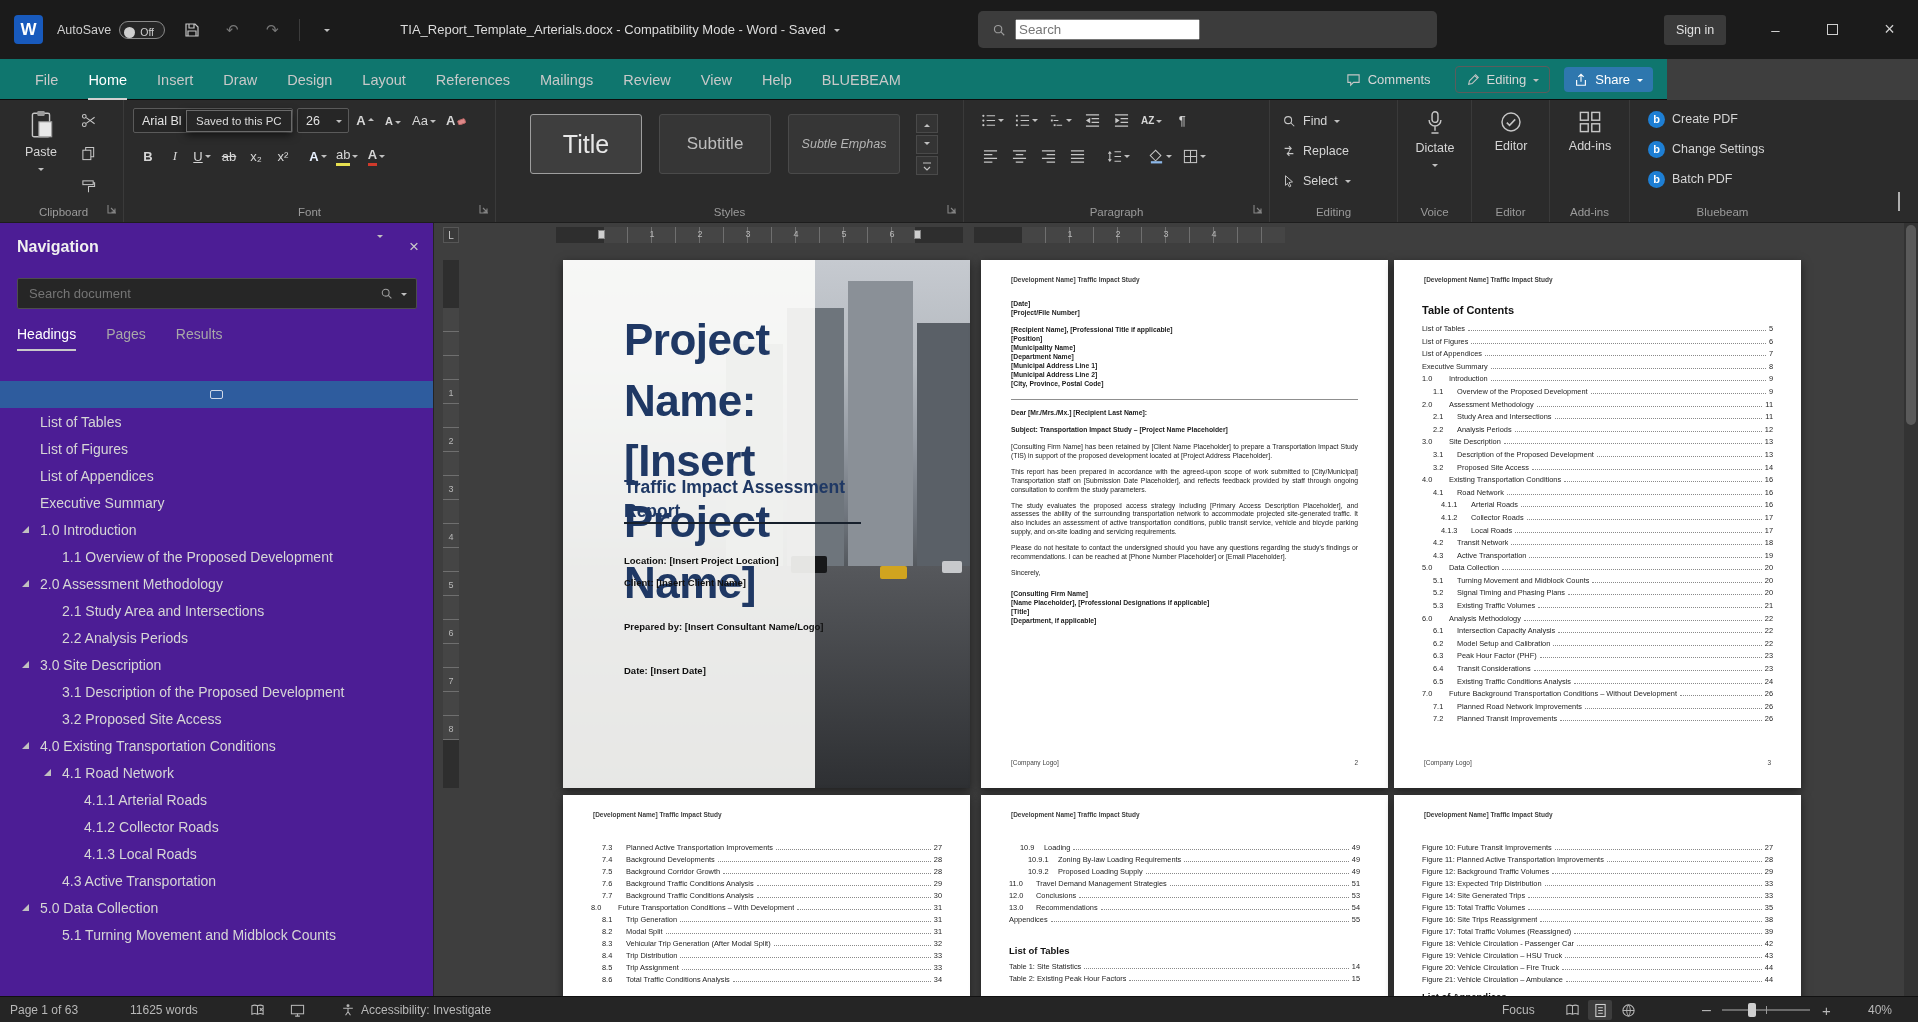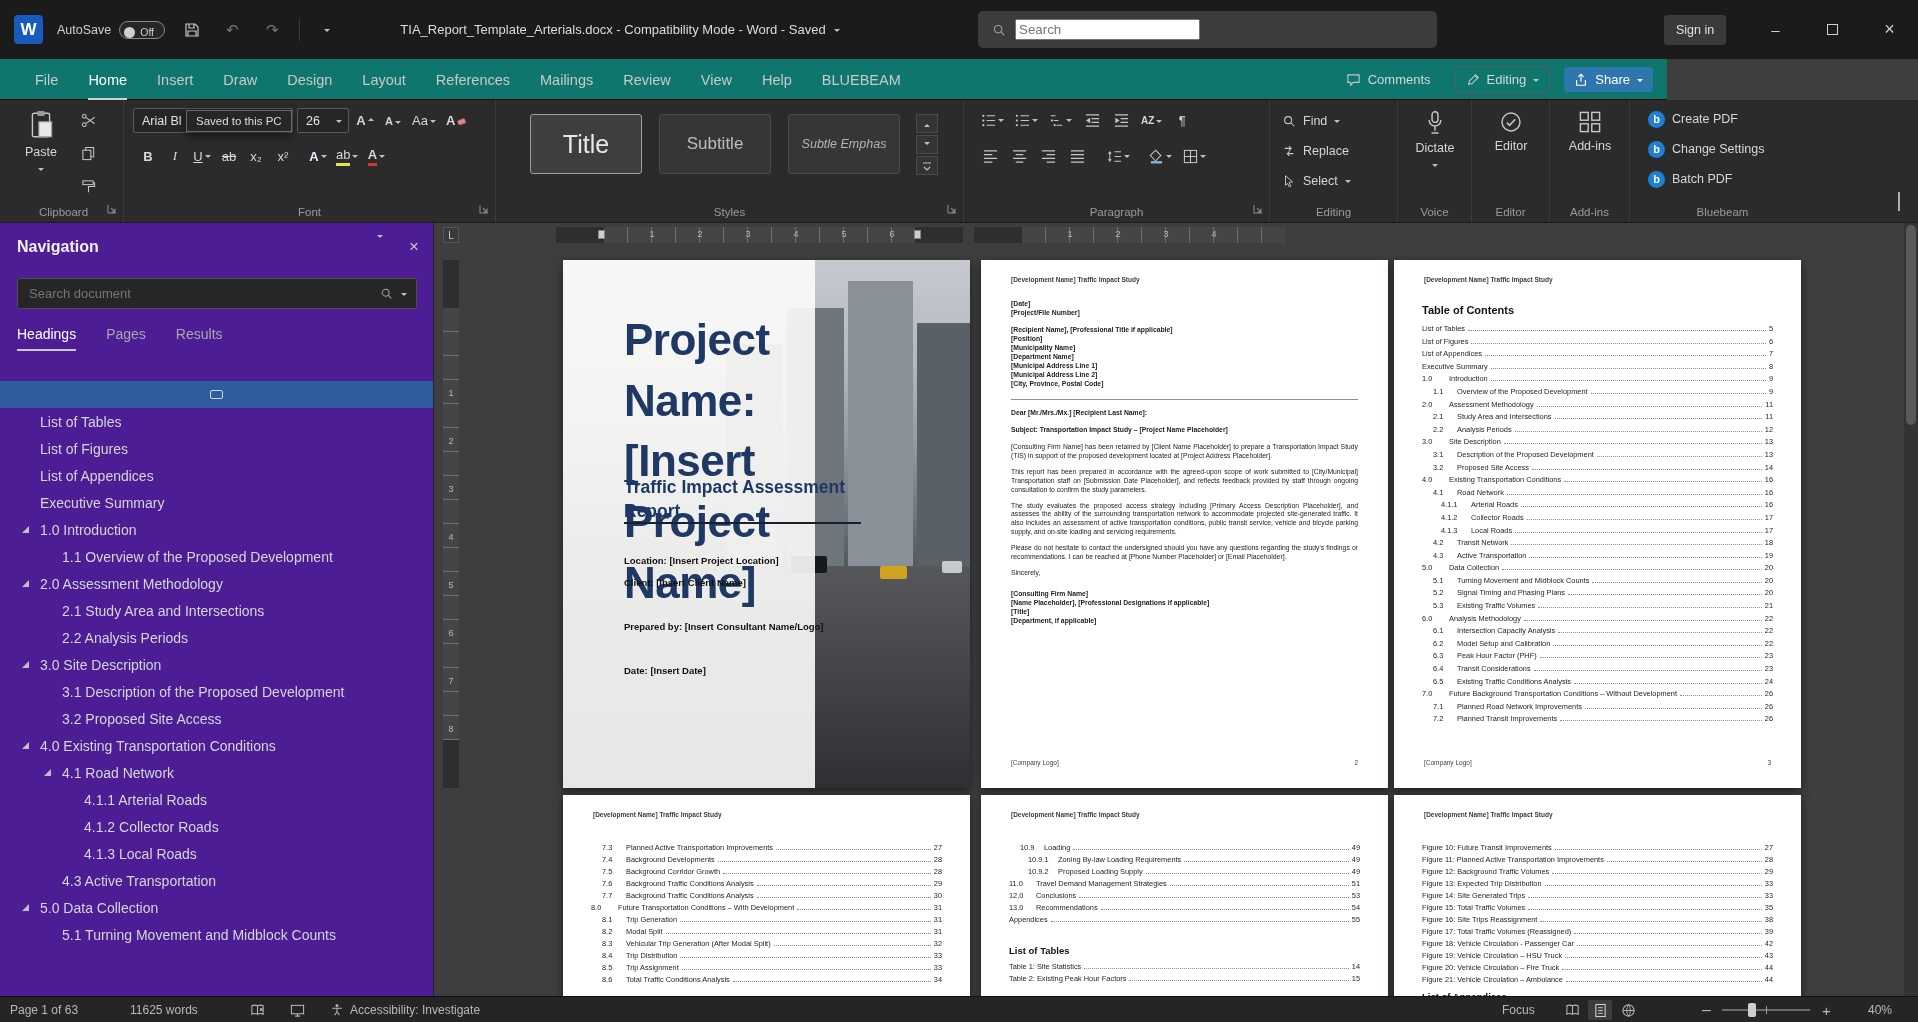--- a/index.html
+++ b/index.html
@@ -1216,21 +1216,21 @@
           <path d="M8 3C6 2 4 2 2 3v9c2-1 4-1 6 0 2-1 4-1 6 0V3c-2-1-4-1-6 0z M8 3v9" stroke="#b8b8b8" stroke-width="1.1" fill="none"></path>
           <path d="M10.5 5.5l3 3 M13.5 5.5l-3 3" stroke="#b8b8b8" stroke-width="1.1"></path>
         </svg>
     </span>
     <span class="sb-item" style="left:290px">
       <svg width="15" height="15" viewBox="0 0 16 16">
           <rect x="1.5" y="2.5" width="13" height="9" stroke="#b8b8b8" stroke-width="1.1" fill="none"></rect>
           <path d="M5.5 14h5 M8 11.5V14" stroke="#b8b8b8" stroke-width="1.1"></path>
         </svg>
     </span>
-    <span class="sb-item" style="left:330px">
+    <span class="sb-item" style="left:341px">
       <svg width="14" height="14" viewBox="0 0 16 16">
           <circle cx="8" cy="3" r="1.7" fill="#b8b8b8"></circle>
           <path d="M2.5 6h11 M8 6v4 M8 10l-2.8 4 M8 10l2.8 4" stroke="#b8b8b8" stroke-width="1.2" fill="none"></path>
         </svg>
       <span>Accessibility: Investigate</span>
     </span>
 
     <span class="sb-item" style="left:1502px">
         <span>Focus</span>
       </span>

